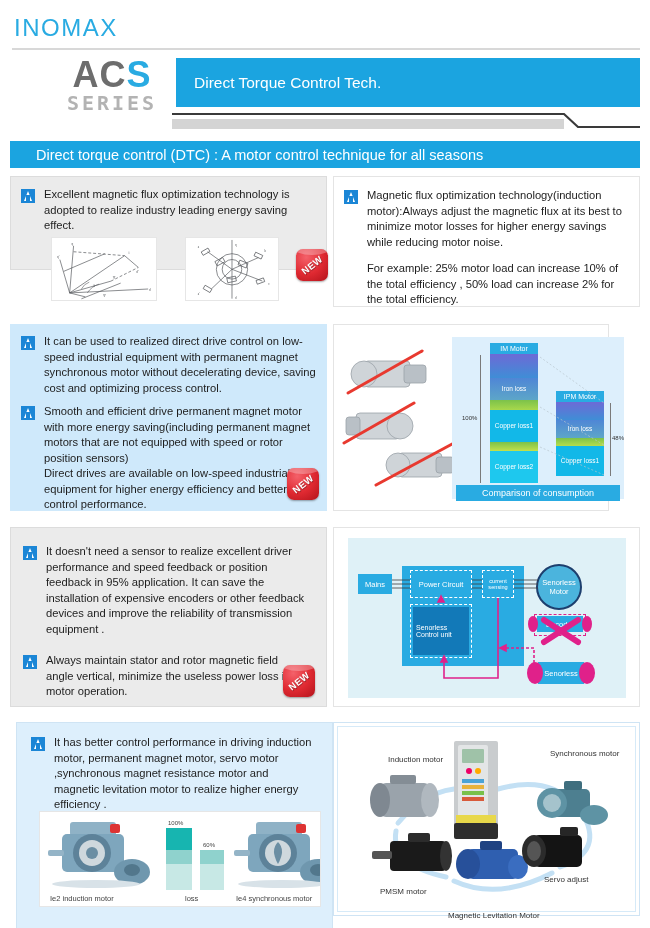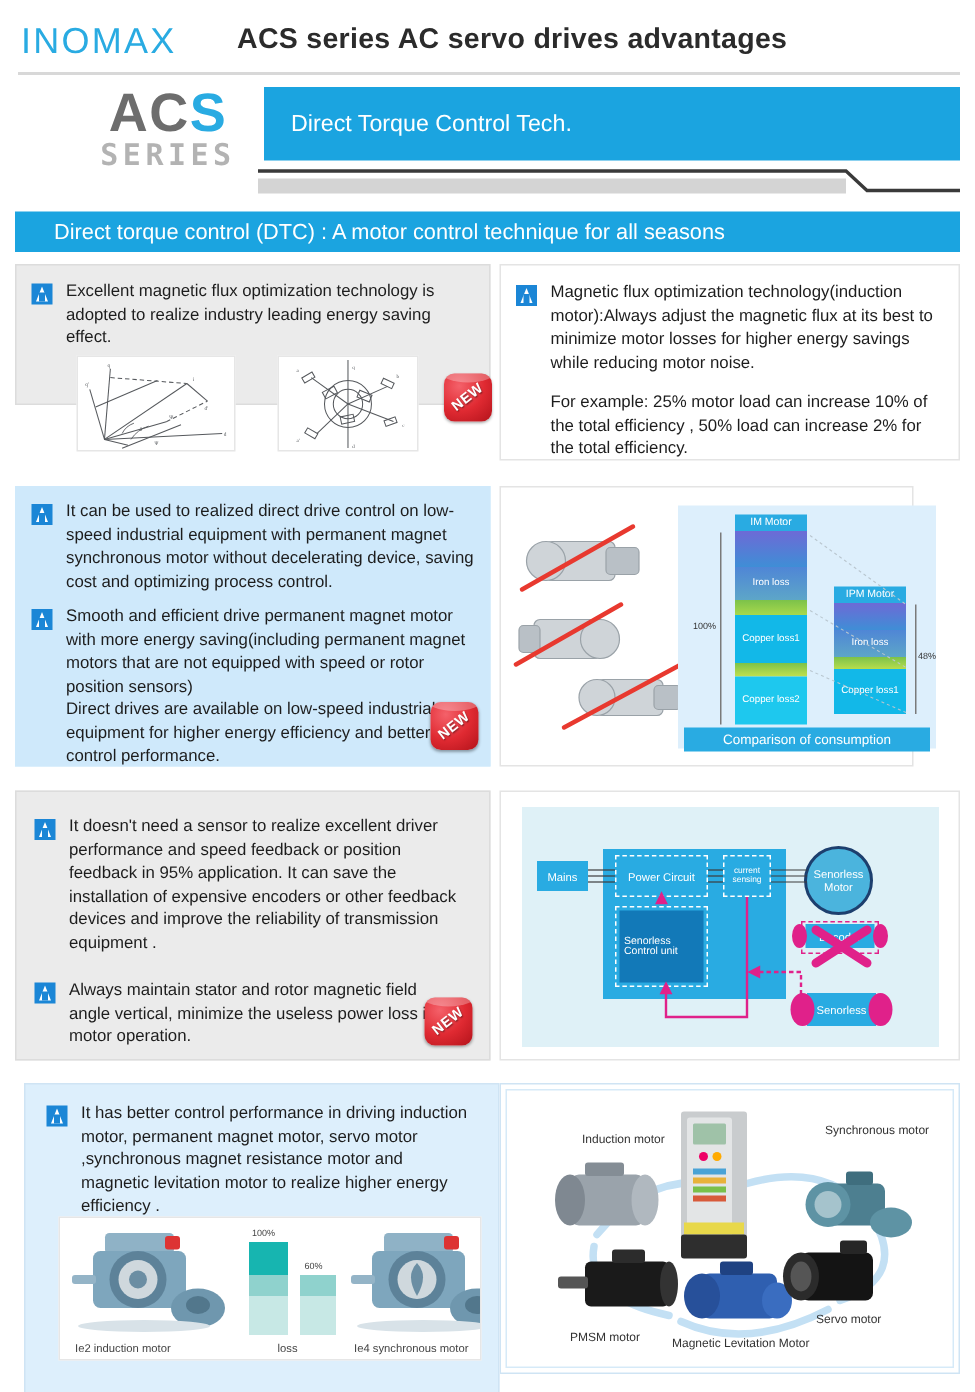--- a/index.html
+++ b/index.html
@@ -144,21 +144,20 @@
   .mbar-lbl { position:absolute; font-size:6px; color:#444; }
 
   
   .mf-label { position:absolute; font-size:8px; color:#333; }
 </style>
 </head>
 <body>
 
 <div class="topbar">
   <div class="logo-inomax">INOMAX</div>
-  <div class="page-title">ACS series AC servo drives advantages</div>
   <div class="topbar-rule"></div>
 </div>
 
 <div class="acs-banner">
   <div class="acs-logo">
     <div class="acs-word"><span>AC</span><span class="s-blue">S</span></div>
     <div class="acs-series">SERIES</div>
   </div>
   <div class="banner-blue">Direct Torque Control Tech.</div>
   <div class="banner-tail">
@@ -506,17 +505,17 @@
 
       <g fill="#141414">
         <rect x="196" y="108" width="48" height="32" rx="5"></rect>
         <ellipse cx="196" cy="124" rx="12" ry="16" fill="#2b2b2b"></ellipse>
         <ellipse cx="196" cy="124" rx="7" ry="10" fill="#555"></ellipse>
         <rect x="222" y="100" width="18" height="9" rx="2" fill="#262626"></rect>
       </g>
     </svg>
     <div class="mf-label" style="left:50px; top:28px;">Induction motor</div>
     <div class="mf-label" style="left:212px; top:22px;">Synchronous motor</div>
-    <div class="mf-label" style="left:206px; top:148px;">Servo motor</div>
-    <div class="mf-label" style="left:110px; top:164px;">Magnetic Levitation Motor</div>
+    <div class="mf-label" style="left:206px; top:148px;">Servo adjust</div>
+    <div class="mf-label" style="left:110px; top:184px;">Magnetic Levitation Motor</div>
     <div class="mf-label" style="left:42px; top:160px;">PMSM motor</div>
   </div>
 </div>
 
 </body></html>

